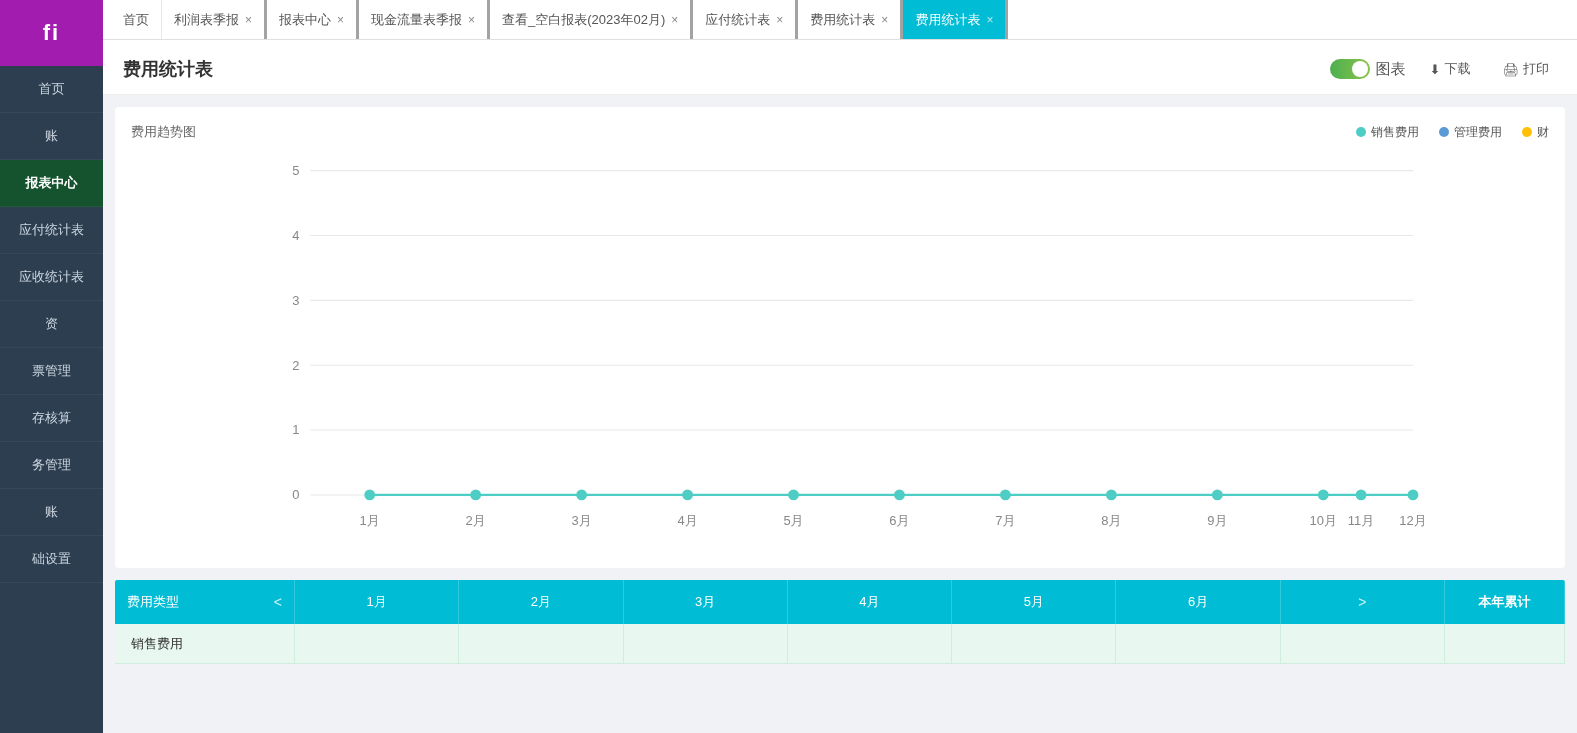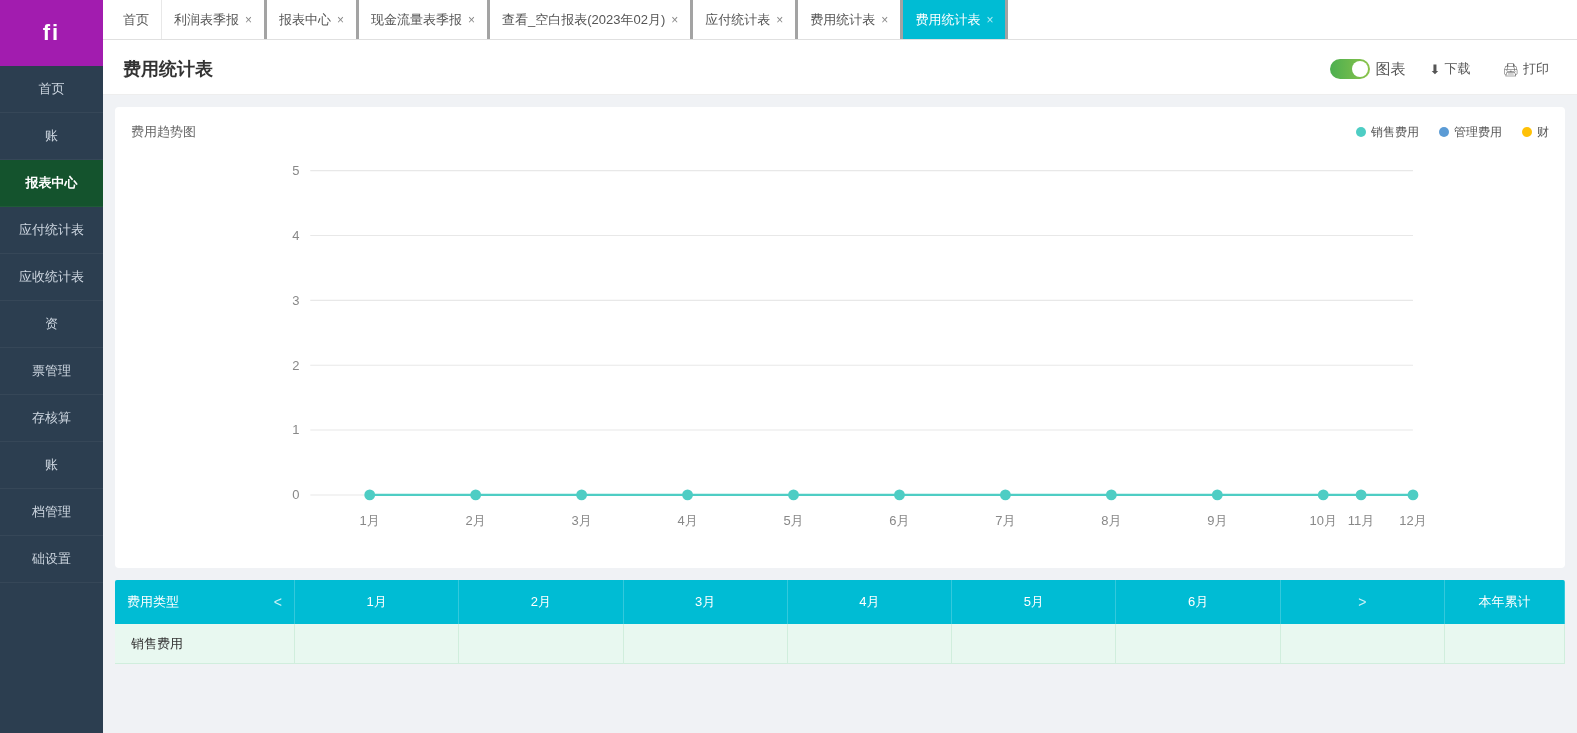--- a/index.html
+++ b/index.html
@@ -142,21 +142,21 @@
     .th-cell {
       display: flex;
       align-items: center;
       justify-content: center;
       padding: 0 10px;
       height: 100%;
       border-right: 1px solid rgba(255,255,255,0.2);
     }
     .th-cell-type { width: 180px; justify-content: space-between; padding: 0 12px; flex-shrink: 0; }
     .th-cell-month { flex: 1; }
-    .th-cell-total { width: 120px; flex-shrink: 0; }
+    .th-cell-total { width: 120px; flex-shrink: 0; font-weight: bold; }
     
     .th-nav-btn { cursor: pointer; font-size: 14px; color: #fff; opacity: 0.8; }
     
     .table-data-row {
       background: #e8f8f0;
       display: flex;
       align-items: center;
       height: 40px;
       border-bottom: 1px solid #d0eedd;
     }
@@ -201,24 +201,24 @@
     <div class="sidebar-item">
       <span>资</span>
     </div>
     <div class="sidebar-item">
       <span>票管理</span>
     </div>
     <div class="sidebar-item">
       <span>存核算</span>
     </div>
     <div class="sidebar-item">
+      <span>务管理</span>
+    </div>
+    <div class="sidebar-item">
       <span>账</span>
-    </div>
-    <div class="sidebar-item">
-      <span>档管理</span>
     </div>
     <div class="sidebar-item">
       <span>础设置</span>
     </div>
   </div>
 
   <div class="main-content">
 
     <div class="tab-bar">
       <div class="tab tab-home">

